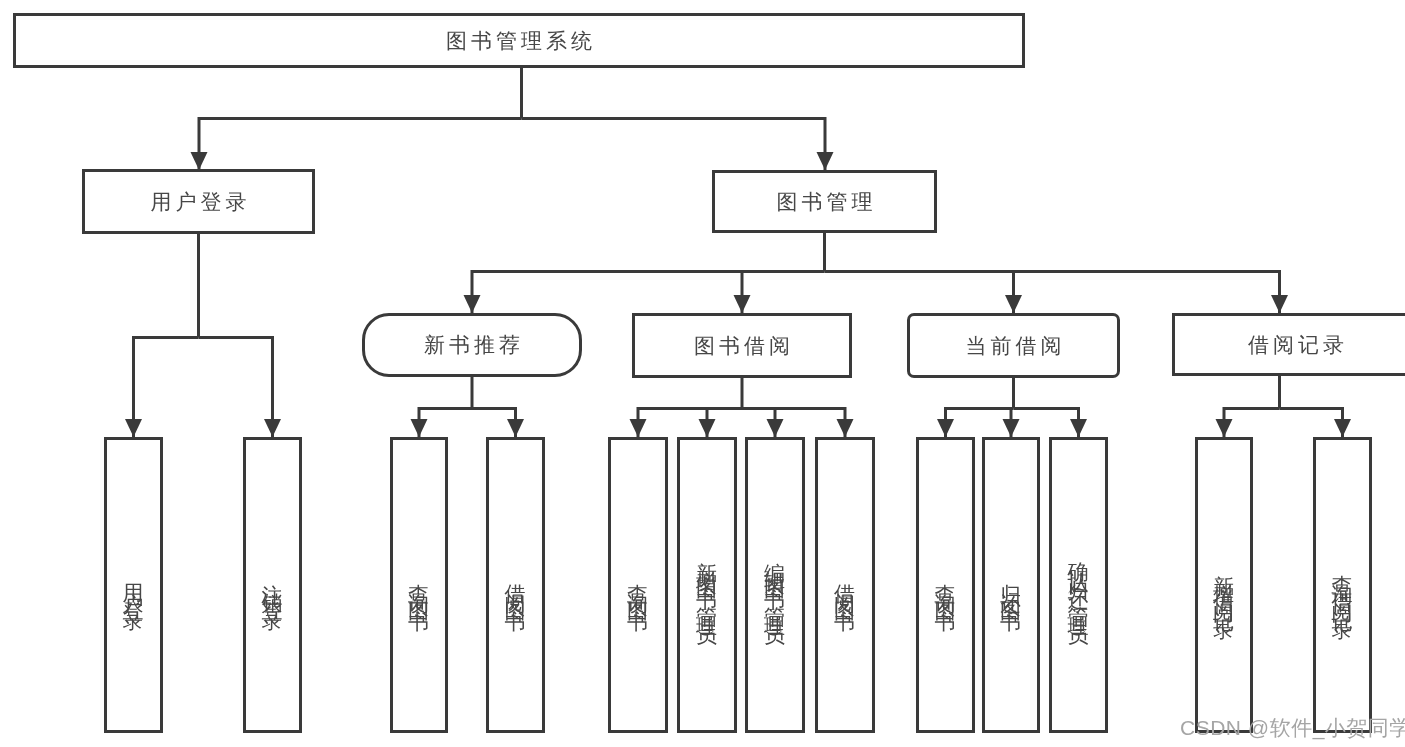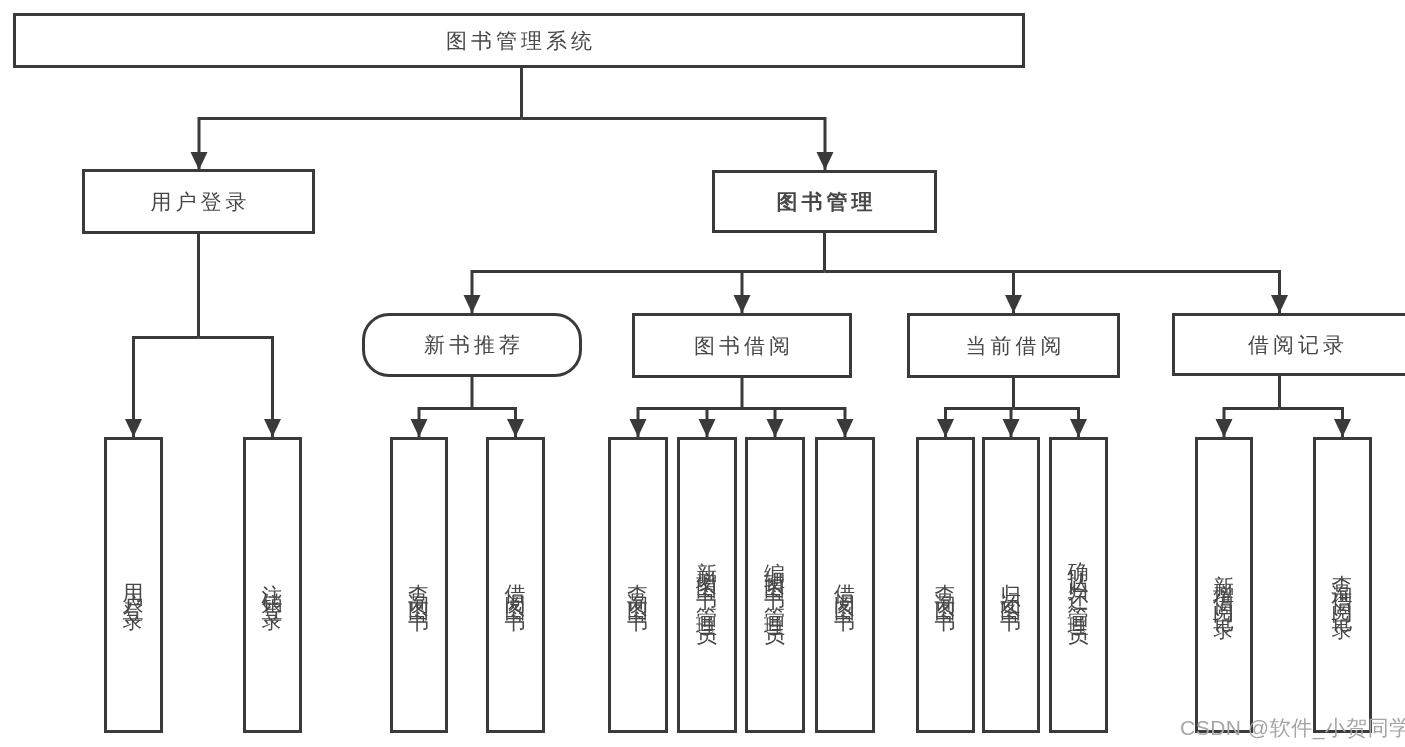--- a/index.html
+++ b/index.html
@@ -19,24 +19,24 @@
   .hbox { font-size:21px; letter-spacing:4px; text-indent:4px; }
   .vbox { top:437px; height:296px; }
   .vbox span {
     writing-mode:vertical-rl; text-orientation:mixed;
     font-size:21px; letter-spacing:9px; color:#474747;
     display:block; line-height:1;
   }
   
   #b-root {left:13px;  top:13px;  width:1012px; height:55px;}
   #b-ul   {left:82px;  top:169px; width:233px;  height:65px;}
-  #b-bm   {left:712px; top:170px; width:225px;  height:63px;font-weight:bold;}
+  #b-bm   {left:712px; top:170px; width:225px;  height:63px;}
   #b-l30  {left:362px; top:313px; width:220px;  height:64px;border-radius:27px;}
   #b-l31  {left:632px; top:313px; width:220px;  height:65px;}
-  #b-l32  {left:907px; top:313px; width:213px;  height:65px;}
+  #b-l32  {left:907px; top:313px; width:213px;  height:65px;border-radius:7px;}
   #b-l33  {left:1172px;top:313px; width:248px;  height:63px;}
   #b-f0  {left:104px;  width:59px;}
   #b-f1  {left:243px;  width:59px;}
   #b-f2  {left:390px;  width:58px;}
   #b-f3  {left:486px;  width:59px;}
   #b-f4  {left:608px;  width:60px;}
   #b-f5  {left:677px;  width:60px;}
   #b-f6  {left:745px;  width:60px;}
   #b-f7  {left:815px;  width:60px;}
   #b-f8  {left:916px;  width:59px;}

